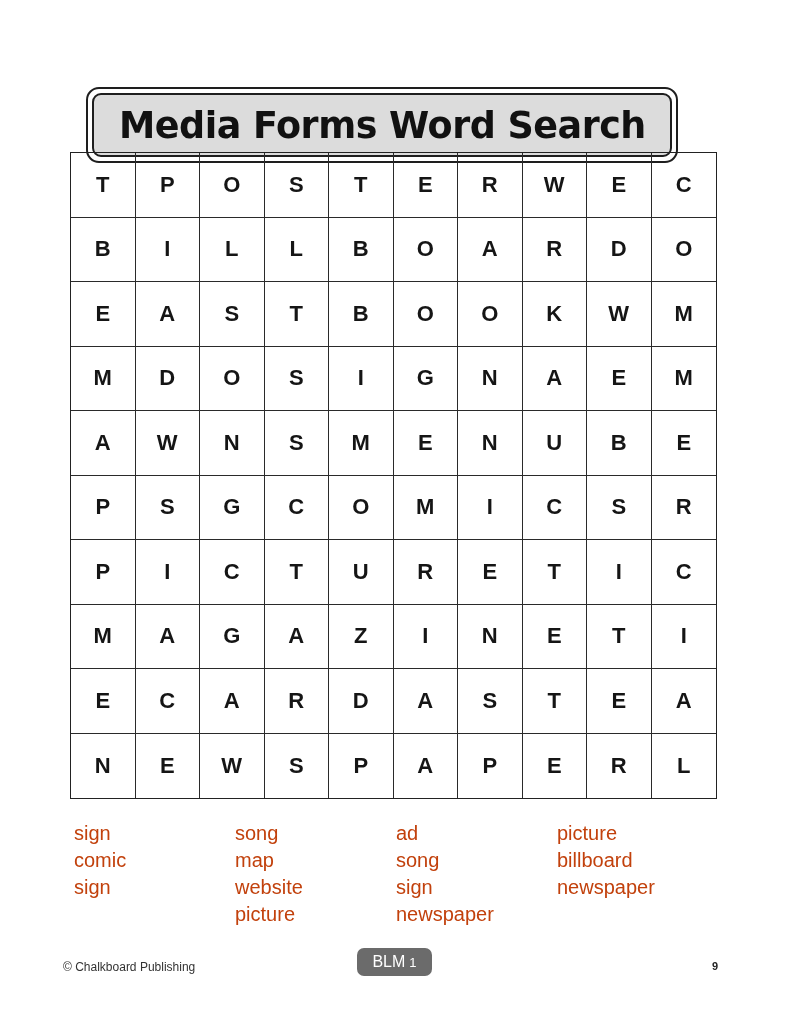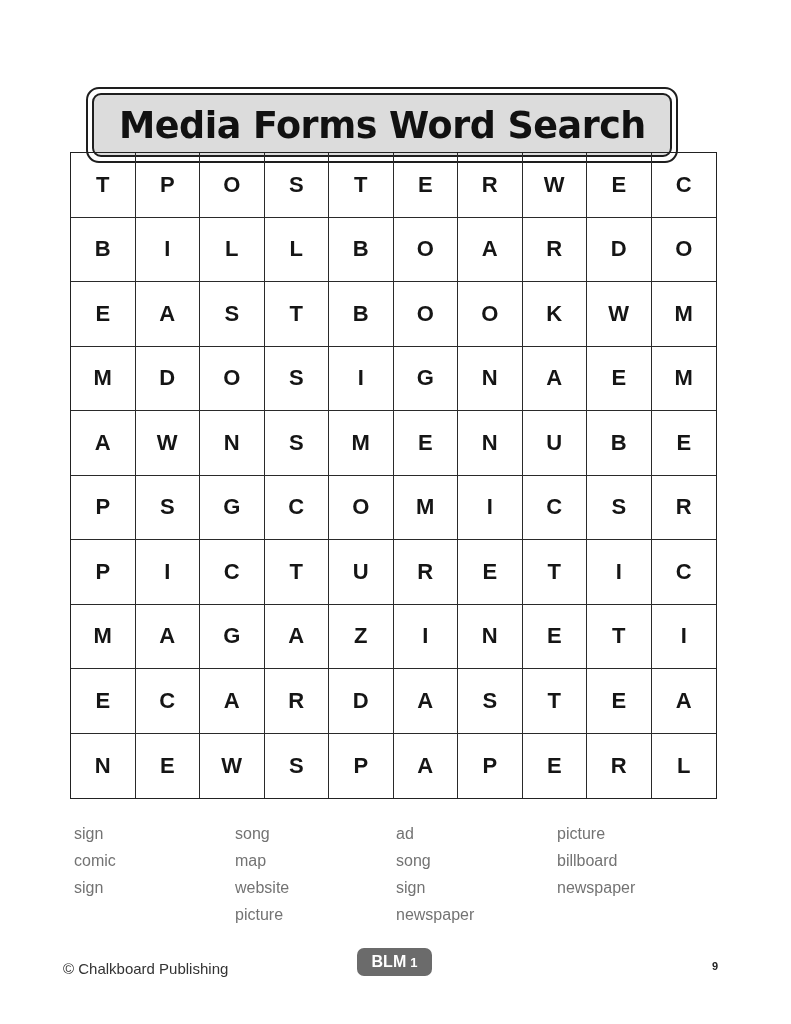--- a/index.html
+++ b/index.html
@@ -19,25 +19,25 @@
     border: 1px solid #222; box-sizing: border-box; }
   .cell { border-right: 1.5px solid #2a2a2a; border-bottom: 1.5px solid #2a2a2a;
     display: flex; align-items: center; justify-content: center;
     font-weight: bold; font-size: 22px; color: #151515; }
   .cell.last-col { border-right: none; }
   .cell.last-row { border-bottom: none; }
 
   .words { position: absolute; left: 74px; top: 820px; width: 650px;
     display: grid; grid-template-columns: 161px 161px 161px 161px; }
   .word-col { display: flex; flex-direction: column; }
-  .word { font-size: 16px; line-height: 27px; color: #737373; }
+  .word { font-size: 20px; line-height: 27px; color: #c2410c; }
 
-  .footer-left { position: absolute; left: 63px; top: 960px; font-size: 15px; color: #333; }
+  .footer-left { position: absolute; left: 63px; top: 960px; font-size: 12px; color: #333; }
   .blm-badge { position: absolute; left: 357px; top: 948px; width: 75px; height: 28px;
-    background: #6b6b6b; border-radius: 7px; color: #fff; font-weight: bold;
+    background: #6b6b6b; border-radius: 7px; color: #fff; font-weight: normal;
     display: flex; align-items: center; justify-content: center; font-size: 16px; }
   .blm-num { font-size: 13px; margin-left: 4px; }
   .page-num { position: absolute; left: 712px; top: 960px; font-size: 11px; font-weight: bold; color: #222; }
 </style>
 </head>
 <body>
 
 <div class="title-frame">
   <div class="title-inner">
     <span class="title-text">Media Forms Word Search</span>

